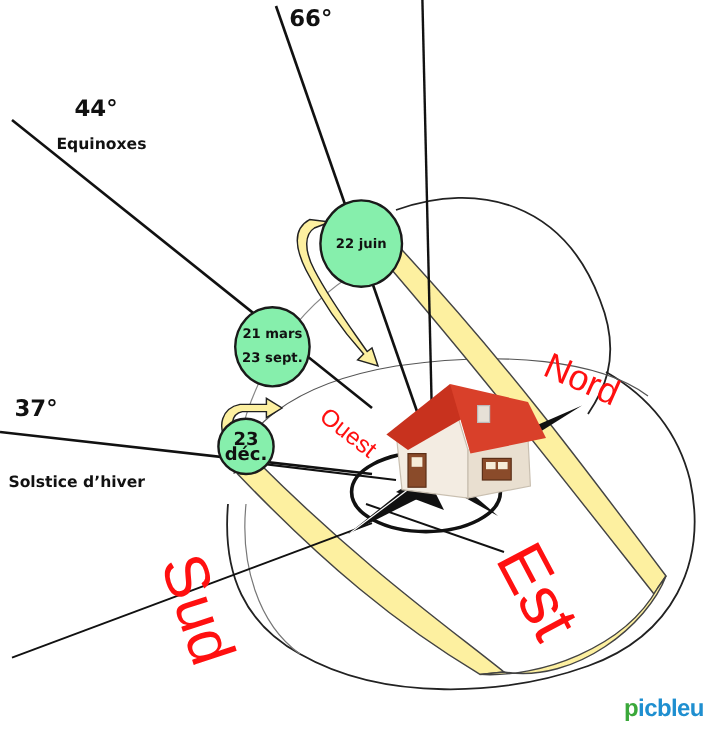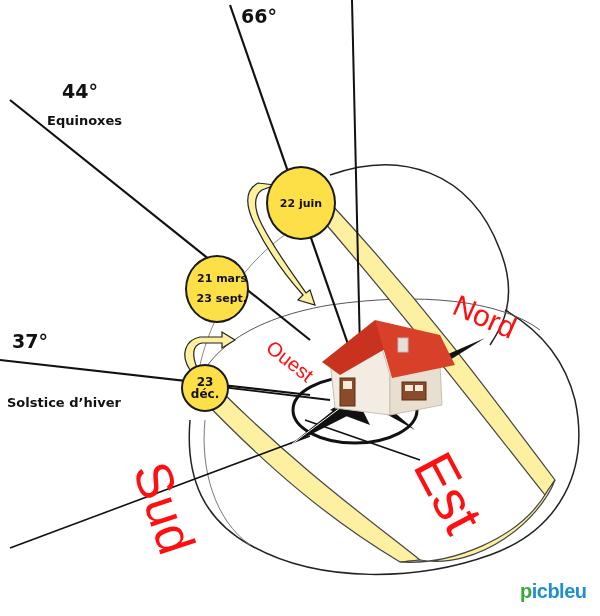--- a/index.html
+++ b/index.html
@@ -2,21 +2,21 @@
 <html><head>
 <meta charset="utf-8">
 <style>
   html, body { margin: 0; padding: 0; background: #ffffff; }
   body { width: 600px; height: 616px; position: relative; overflow: hidden;
          font-family: "DejaVu Sans", sans-serif; }
   #stage { position: absolute; left: 0; top: 0; width: 600px; height: 448px; }
   .lbl { position: absolute; font-family: "DejaVu Sans", sans-serif; font-weight: bold; color: #111; white-space: nowrap; }
   .deg { font-size: 19px; }
   .cap { font-size: 13px; line-height: 18px; }
-  .sun { position: absolute; border-radius: 50%; background: #fde047; border: 2px solid #1a1a1a;
+  .sun { position: absolute; border-radius: 50%; background: #86efac; border: 2px solid #1a1a1a;
          display: flex; flex-direction: column; align-items: center; justify-content: center;
          font-family: "DejaVu Sans", sans-serif; font-weight: bold; color: #111; text-align: center; }
   .dir { position: absolute; color: #ff1010; font-family: "Liberation Sans", sans-serif; white-space: nowrap; transform-origin: center center; }
   .logo { position: absolute; left: 520px; top: 580px; font-family: "Liberation Sans", sans-serif; font-size: 20px; font-weight: bold; color: #1f8fd0; letter-spacing: -0.5px; }
   .logo .leaf { color: #3aa83a; }
 </style>
 </head>
 <body>
 
 <div id="stage">
@@ -83,25 +83,25 @@
   <div class="lbl deg" style="left:22px; top:80px;margin-left:40px;">44°</div>
   <div class="lbl cap" style="left:47px; top:112px;">Equinoxes</div>
 
   <div class="lbl deg" style="left:12px; top:330px;">37°</div>
   <div class="lbl cap" style="left:7px; top:378px;margin-top:16px;">Solstice d’hiver</div>
 
   
   <div class="sun" style="left:266px; top:166px; width:66px; height:70px; font-size:11px;">
     <span>22 juin</span>
   </div>
-  <div class="sun" style="left:185px; top:255px; width:60px; height:64px; font-size:11px; line-height:20px;align-items:flex-end;">
+  <div class="sun" style="left:195px; top:255px; width:60px; height:64px; font-size:11px; line-height:20px;">
     <span>21 mars</span>
     <span>23 sept.</span>
   </div>
-  <div class="sun" style="left:181px; top:364px; width:44px; height:44px; font-size:12px; line-height:12px;">
+  <div class="sun" style="left:181px; top:348px; width:44px; height:44px; font-size:15px; line-height:12px;">
     <span>23</span>
     <span>déc.</span>
   </div>
 
   
   <div class="dir" style="left:452px; top:300px; font-size:30px; transform: rotate(24deg);">Nord</div>
   <div class="dir" style="left:408px; top:460px; font-size:56px; transform: rotate(62deg);">Est</div>
   <div class="dir" style="left:118px; top:478px; font-size:52px; transform: rotate(72deg);">Sud</div>
   <div class="dir" style="left:263px; top:350px; font-size:20px; transform: rotate(38deg);">Ouest</div>
 

